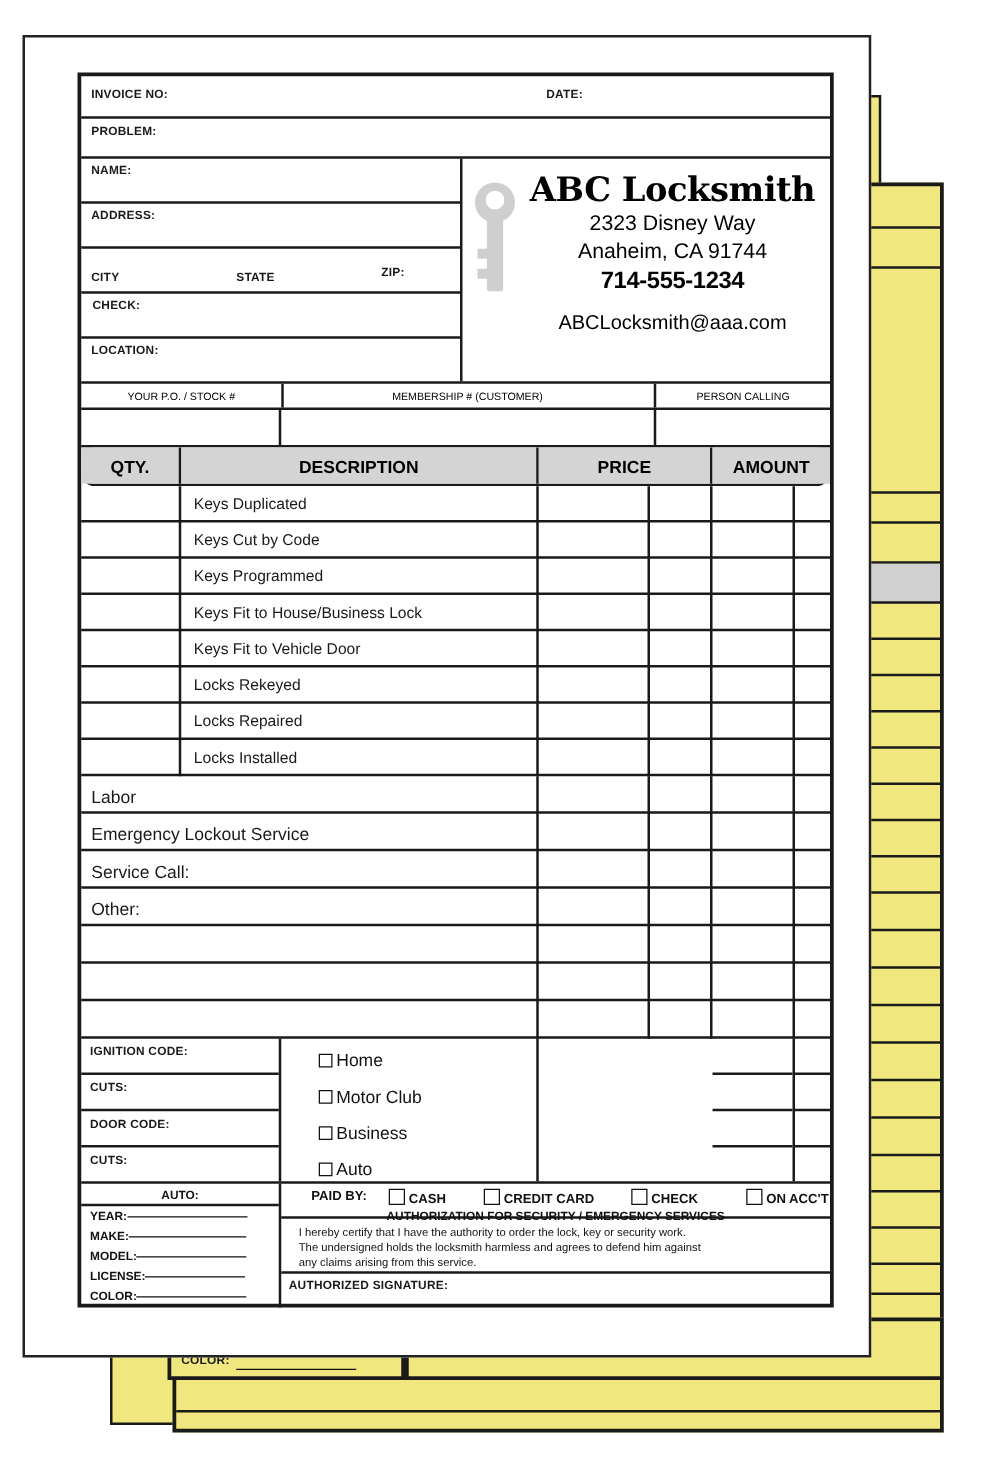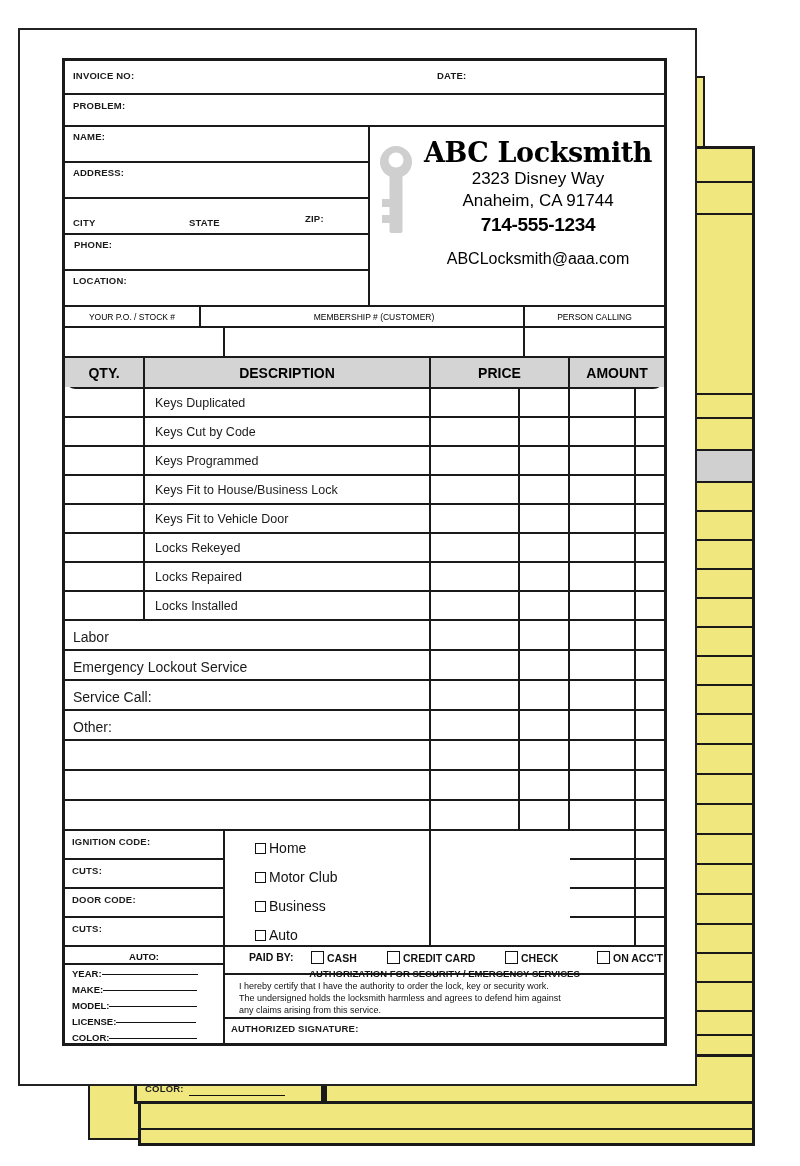--- a/index.html
+++ b/index.html
@@ -234,21 +234,21 @@
           </div>
           <div class="cell bb" style="left:0; top:36px; width:100%; height:36px;">
             <span class="lbl" style="left:8px; top:4px;">ADDRESS:</span>
           </div>
           <div class="cell bb" style="left:0; top:72px; width:100%; height:36px;">
             <span class="lbl" style="left:8px; top:18px;">CITY</span>
             <span class="lbl" style="left:124px; top:18px;">STATE</span>
             <span class="lbl" style="left:240px; top:14px;">ZIP:</span>
           </div>
           <div class="cell bb" style="left:0; top:108px; width:100%; height:36px;">
-            <span class="lbl" style="left:9px; top:4px;">PHONE:</span>
+            <span class="lbl" style="left:9px; top:4px;">CHECK:</span>
           </div>
           <div class="cell" style="left:0; top:144px; width:100%; height:36px;">
             <span class="lbl" style="left:8px; top:4px;">LOCATION:</span>
           </div>
         </div>
 
         <div class="cell" style="left:305px; top:0; width:294px; height:100%;">
           <span class="key-icon">
             <svg width="36" height="94" viewBox="0 0 36 94" aria-hidden="true">
               <circle cx="18" cy="19" r="16" fill="#cfcfcf"></circle>
@@ -262,21 +262,21 @@
             <div class="brand-name">ABC Locksmith</div>
             <div class="brand-addr">2323 Disney Way</div>
             <div class="brand-addr">Anaheim, CA 91744</div>
             <div class="brand-phone">714-555-1234</div>
             <div class="brand-email">ABCLocksmith@aaa.com</div>
           </div>
         </div>
       </div>
 
       <div class="cell bb" style="left:0; top:246px; width:100%; height:21px;">
-        <div class="cell br" style="left:0; top:0; width:136px; height:100%; display:flex; align-items:center; justify-content:center;">
+        <div class="cell br" style="left:0; top:0; width:162px; height:100%; display:flex; align-items:center; justify-content:center;">
           <span class="lbl-sm" style="position:static;">YOUR P.O. / STOCK #</span>
         </div>
         <div class="cell br" style="left:160px; top:0; width:300px; height:100%; display:flex; align-items:center; justify-content:center;">
           <span class="lbl-sm" style="position:static;">MEMBERSHIP # (CUSTOMER)</span>
         </div>
         <div class="cell" style="left:460px; top:0; width:139px; height:100%; display:flex; align-items:center; justify-content:center;">
           <span class="lbl-sm" style="position:static;">PERSON CALLING</span>
         </div>
       </div>
 

